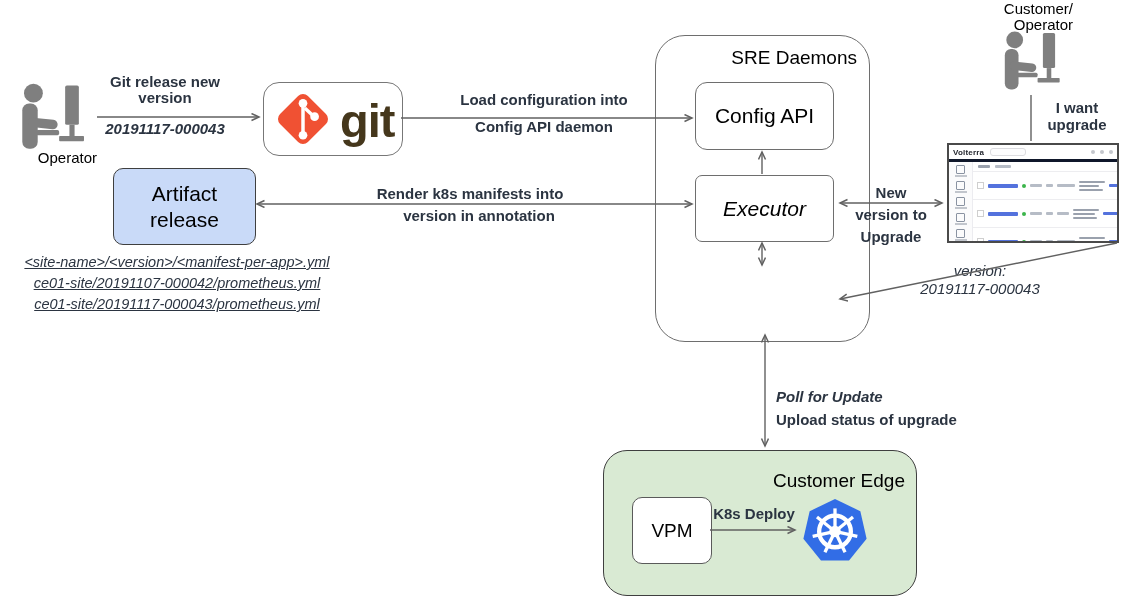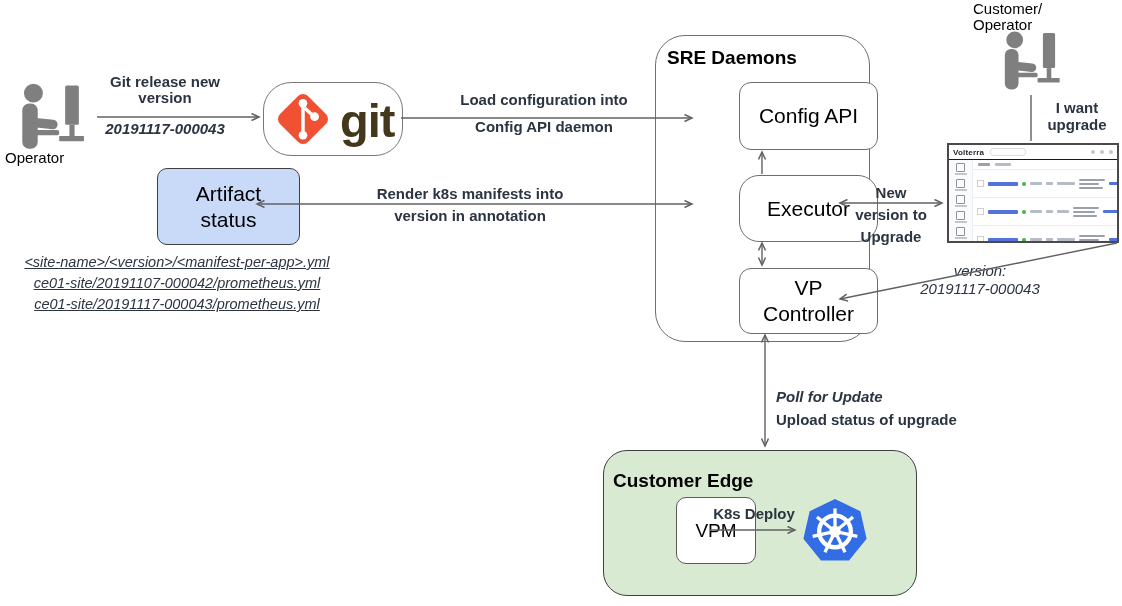--- a/index.html
+++ b/index.html
@@ -6,45 +6,45 @@
   .canvas{position:relative;width:1122px;height:606px;background:#fff;
           font-family:"Liberation Sans",sans-serif;overflow:hidden;}
   
   .lbl{position:absolute;font-weight:bold;color:var(--label_text);
        font-size:15px;text-align:center;line-height:16px;z-index:3;}
   .lbl span{display:block;}
   .ital{font-style:italic;font-weight:normal;}
   
   .box{position:absolute;display:flex;flex-direction:column;align-items:center;
        justify-content:center;background:#fff;border:1.4px solid #6e6e6e;
-       color:var(--box_text);z-index:2;text-align:center;margin-left:44px;}
+       color:var(--box_text);z-index:2;text-align:center;}
   .container-box{position:absolute;border:1.5px solid #6e6e6e;background:transparent;
        z-index:1;}
-  .title{position:absolute;font-weight:bold;color:var(--box_text);font-size:19px;
-       text-align:left;z-index:2;}
-  .plain-label{position:absolute;color:#000;font-size:15px;text-align:left;
+  .title{position:absolute;font-weight:normal;color:var(--box_text);font-size:19px;
+       text-align:right;z-index:2;}
+  .plain-label{position:absolute;color:#000;font-size:15px;text-align:right;
        line-height:16px;z-index:3;}
   .plain-label span{display:block;}
   .inner-text{font-size:21px;line-height:26px;color:var(--box_text);}
   
   .gitbox{position:absolute;left:263px;top:82px;width:138px;height:72px;
-       border:1.5px solid #777;border-radius:28px;background:#fff;z-index:2;
+       border:1.5px solid #777;border-radius:16px;background:#fff;z-index:2;
        display:flex;align-items:center;}
   .git-word{font-size:47px;font-weight:bold;color:var(--git_wordmark);
        letter-spacing:-1px;margin-left:8px;margin-top:4px;line-height:60px;}
   
   .filelist{position:absolute;left:6px;top:252px;width:342px;text-align:center;
        font-style:italic;font-size:14.5px;line-height:21px;color:var(--label_text);z-index:3;}
   .filelist div{white-space:nowrap;text-decoration:underline;}
   
   .shot{position:absolute;left:947px;top:143px;width:172px;height:100px;
        border:2.5px solid #4a4a4a;background:#fff;z-index:2;box-sizing:border-box;
        display:flex;flex-direction:column;overflow:hidden;}
   .shot-head{height:14px;display:flex;align-items:center;gap:6px;
-       border-bottom:1px solid #0f172a;padding:0 4px;flex:none;}
+       border-bottom:3px solid #0f172a;padding:0 4px;flex:none;}
   .shot-logo{font-size:8px;font-weight:bold;color:#23262e;letter-spacing:.2px;}
   .pill{width:34px;height:6px;border:1px solid #dcdce0;border-radius:3px;background:#fcfcfd;}
   .dots{margin-left:auto;display:flex;gap:5px;}
   .dot3{width:4px;height:4px;border-radius:50%;background:#c4c7cd;}
   .shot-body{display:flex;flex:1;min-height:0;}
   .shot-side{width:23px;border-right:1px solid #ececf0;background:#fbfbfc;
        display:flex;flex-direction:column;align-items:center;gap:4px;padding-top:3px;flex:none;}
   .side-item{display:flex;flex-direction:column;align-items:center;gap:1px;}
   .side-ic{width:7px;height:7px;border:1px solid #8a93a2;border-radius:1px;}
   .side-tx{width:12px;height:2px;background:#c2c6cd;}
@@ -105,35 +105,31 @@
 
   <div class="lbl" style="left:418px;top:119px;width:252px;">Config API daemon</div>
   <div class="lbl" style="left:418px;top:92px;width:252px;">Load configuration into</div>
 
   <div class="container-box" style="left:655px;top:35px;width:213px;height:305px;border-radius:30px;"></div>
   <div class="title" style="left:667px;top:47px;width:190px;">SRE Daemons</div>
 
   <div class="box" style="left:695px;top:82px;width:137px;height:66px;border-radius:12px;">
     <span class="inner-text">Config API</span>
   </div>
-  <div class="box" style="left:695px;top:175px;width:137px;height:65px;border-radius:20px;">
+  <div class="box" style="left:695px;top:175px;width:137px;height:65px;border-radius:7px;font-style:italic;">
     <span class="inner-text">Executor</span>
   </div>
-  <div class="box" style="left:695px;top:268px;width:137px;height:64px;border-radius:12px;">
-    <span class="inner-text">VP</span>
-    <span class="inner-text">Controller</span>
-  </div>
 
   <div class="lbl" style="left:345px;top:186px;width:250px;">Render k8s manifests into</div>
-  <div class="lbl" style="left:345px;top:208px;width:250px;">version in annotation</div>
+  <div class="lbl" style="left:354px;top:208px;width:250px;">version in annotation</div>
 
   <div class="box" style="left:113px;top:168px;width:141px;height:75px;border-radius:10px;
               background:var(--artifact_fill);border:1.5px solid var(--artifact_border);">
     <span class="inner-text">Artifact</span>
-    <span class="inner-text">status</span>
+    <span class="inner-text">release</span>
   </div>
   <div class="filelist">
     <div>&lt;site-name&gt;/&lt;version&gt;/&lt;manifest-per-app&gt;.yml</div>
     <div>ce01-site/20191107-000042/prometheus.yml</div>
     <div>ce01-site/20191117-000043/prometheus.yml</div>
   </div>
 
   <div class="plain-label" style="left:973px;top:1px;width:100px;">
     <span>Customer/</span>
     <span>Operator</span>

